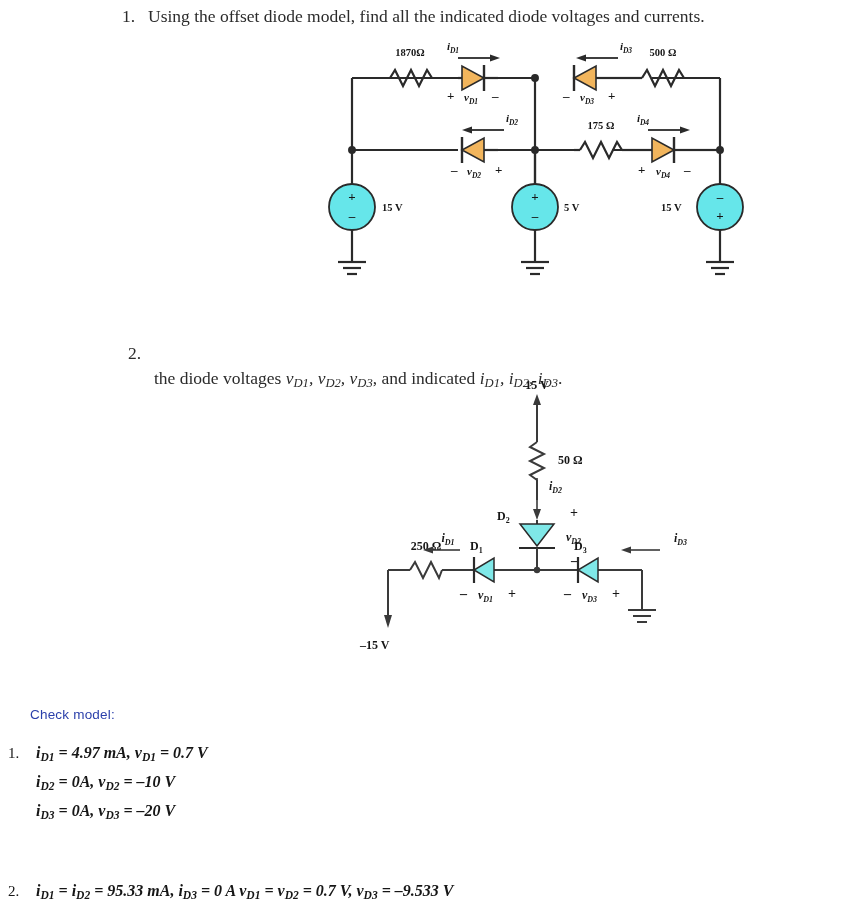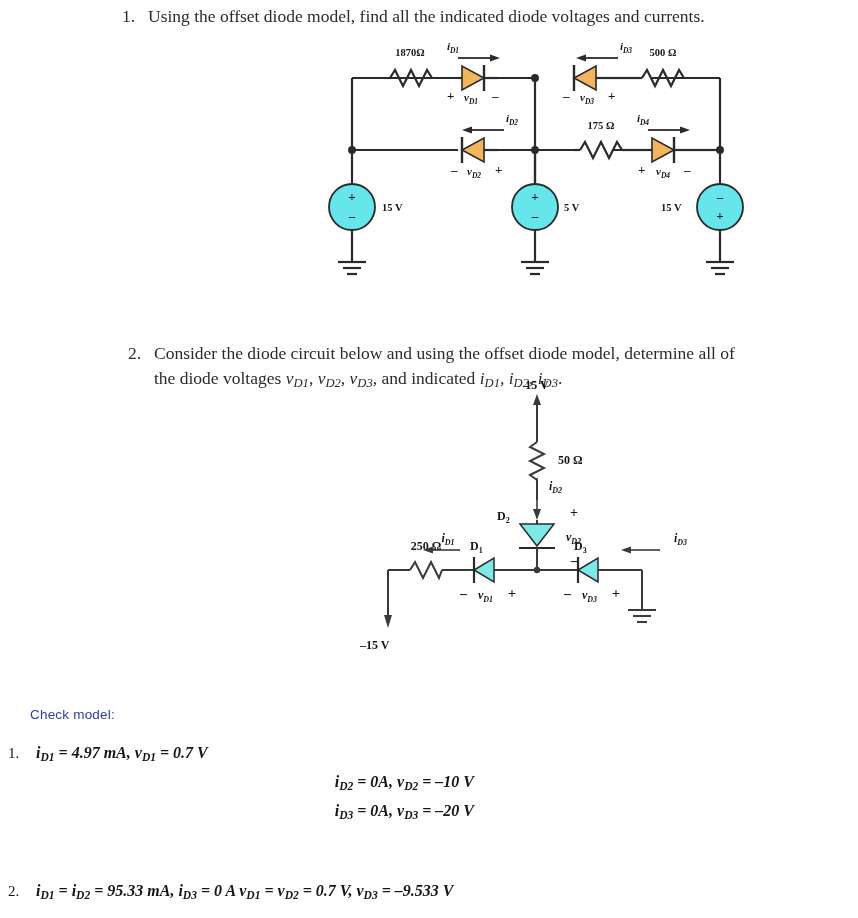--- a/index.html
+++ b/index.html
@@ -75,21 +75,21 @@
   }
   .answer-row .anum {
     width: 28px;
     flex: 0 0 28px;
     font-weight: normal;
     font-size: 15px;
     padding-left: 4px;
   }
   .answer-row .atext { flex: 1 1 auto; font-style: italic; }
   .answer-row.cont .anum { visibility: hidden; }
-  .answer-row.cont { padding-left: 0; text-align: right; }
+  .answer-row.cont { padding-left: 0; }
 </style>
 </head>
 <body>
 
 <div class="problem" id="problem-1">
   <span class="num">1.</span>
   <span class="body">Using the offset diode model, find all the indicated diode voltages and currents.</span>
 </div>
 
 <div class="circuit" id="circuit-1">
@@ -246,21 +246,21 @@
     <path class="w" d="M 399 234 L 417 234"></path>
     <path class="w" d="M 403 240 L 413 240"></path>
   </g>
   <text class="lbl" x="349" y="177">15 V</text>
 </svg>
 </div>
 
 <div class="problem" id="problem-2">
   <span class="num">2.</span>
   <span class="body">
-    <span>Consider the diode circuit below and using the offset diode model, determine all of</span><br>
+    <br>
     <span>the diode voltages </span><span class="ital">v<sub>D1</sub>, v<sub>D2</sub>, v<sub>D3</sub></span><span>, and indicated </span><span class="ital">i<sub>D1</sub>, i<sub>D2</sub>, i<sub>D3</sub></span><span>.</span>
   </span>
 </div>
 
 <div class="circuit" id="circuit-2">
 <svg width="410" height="290" viewBox="0 0 410 290" xmlns="http://www.w3.org/2000/svg">
   <defs>
     <style>
       .w2  { stroke:#3a3a3a; stroke-width:2; fill:none; }
       .wt2 { stroke:#3a3a3a; stroke-width:1.6; fill:none; }

